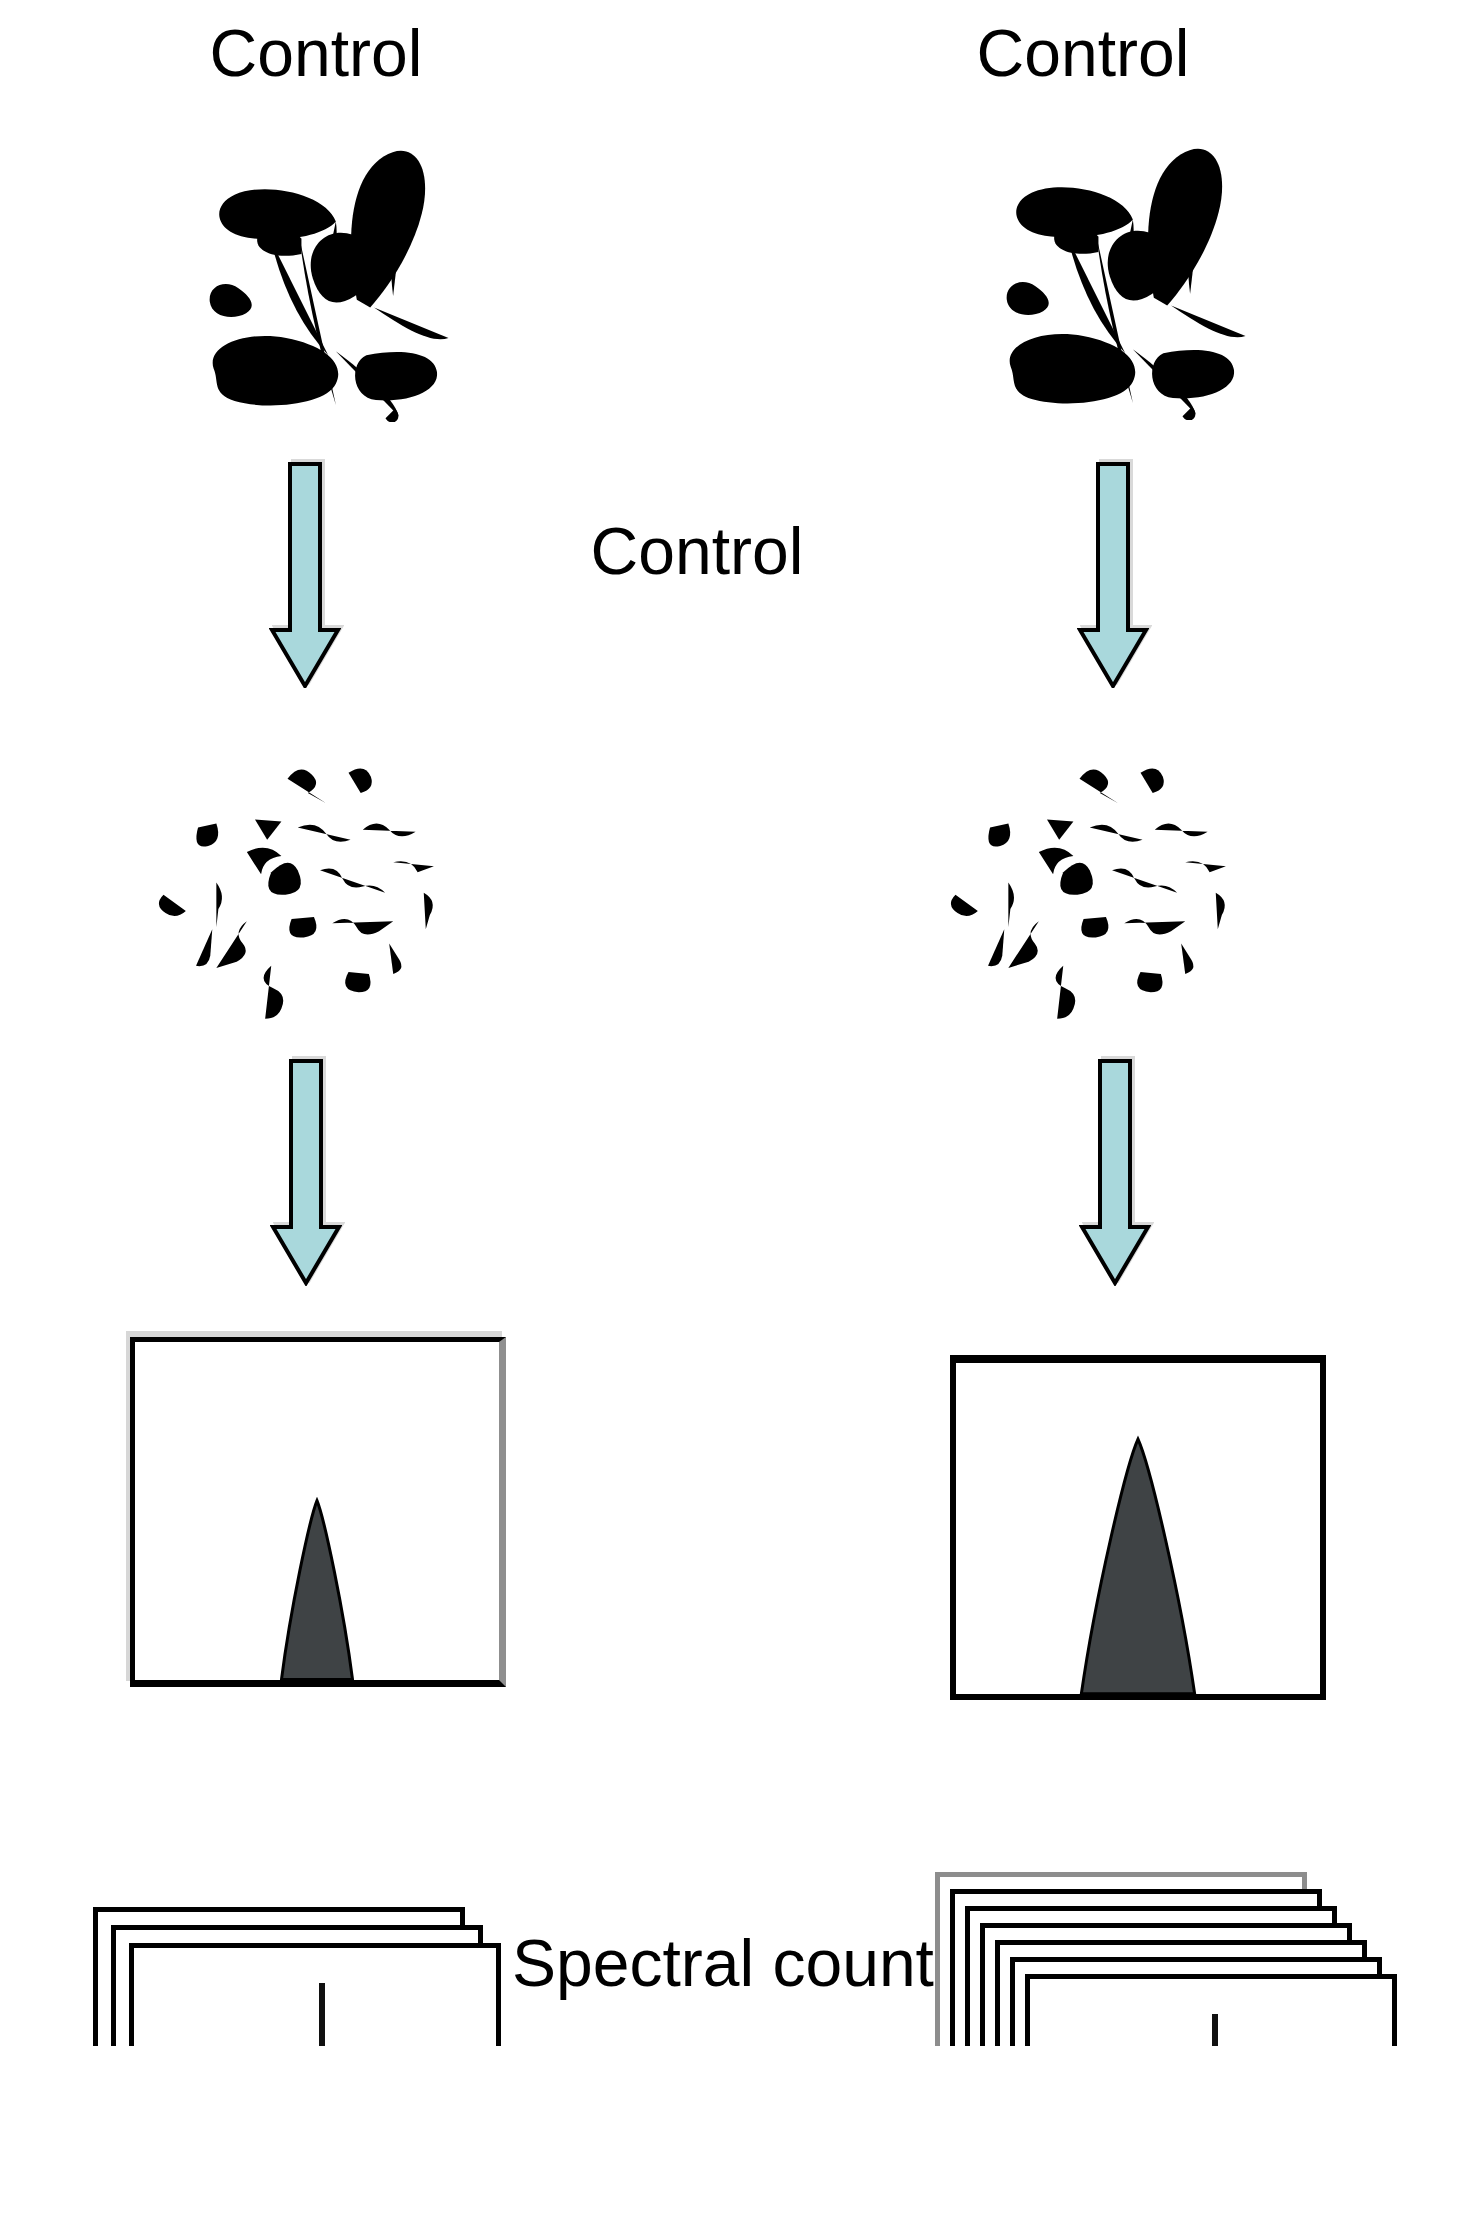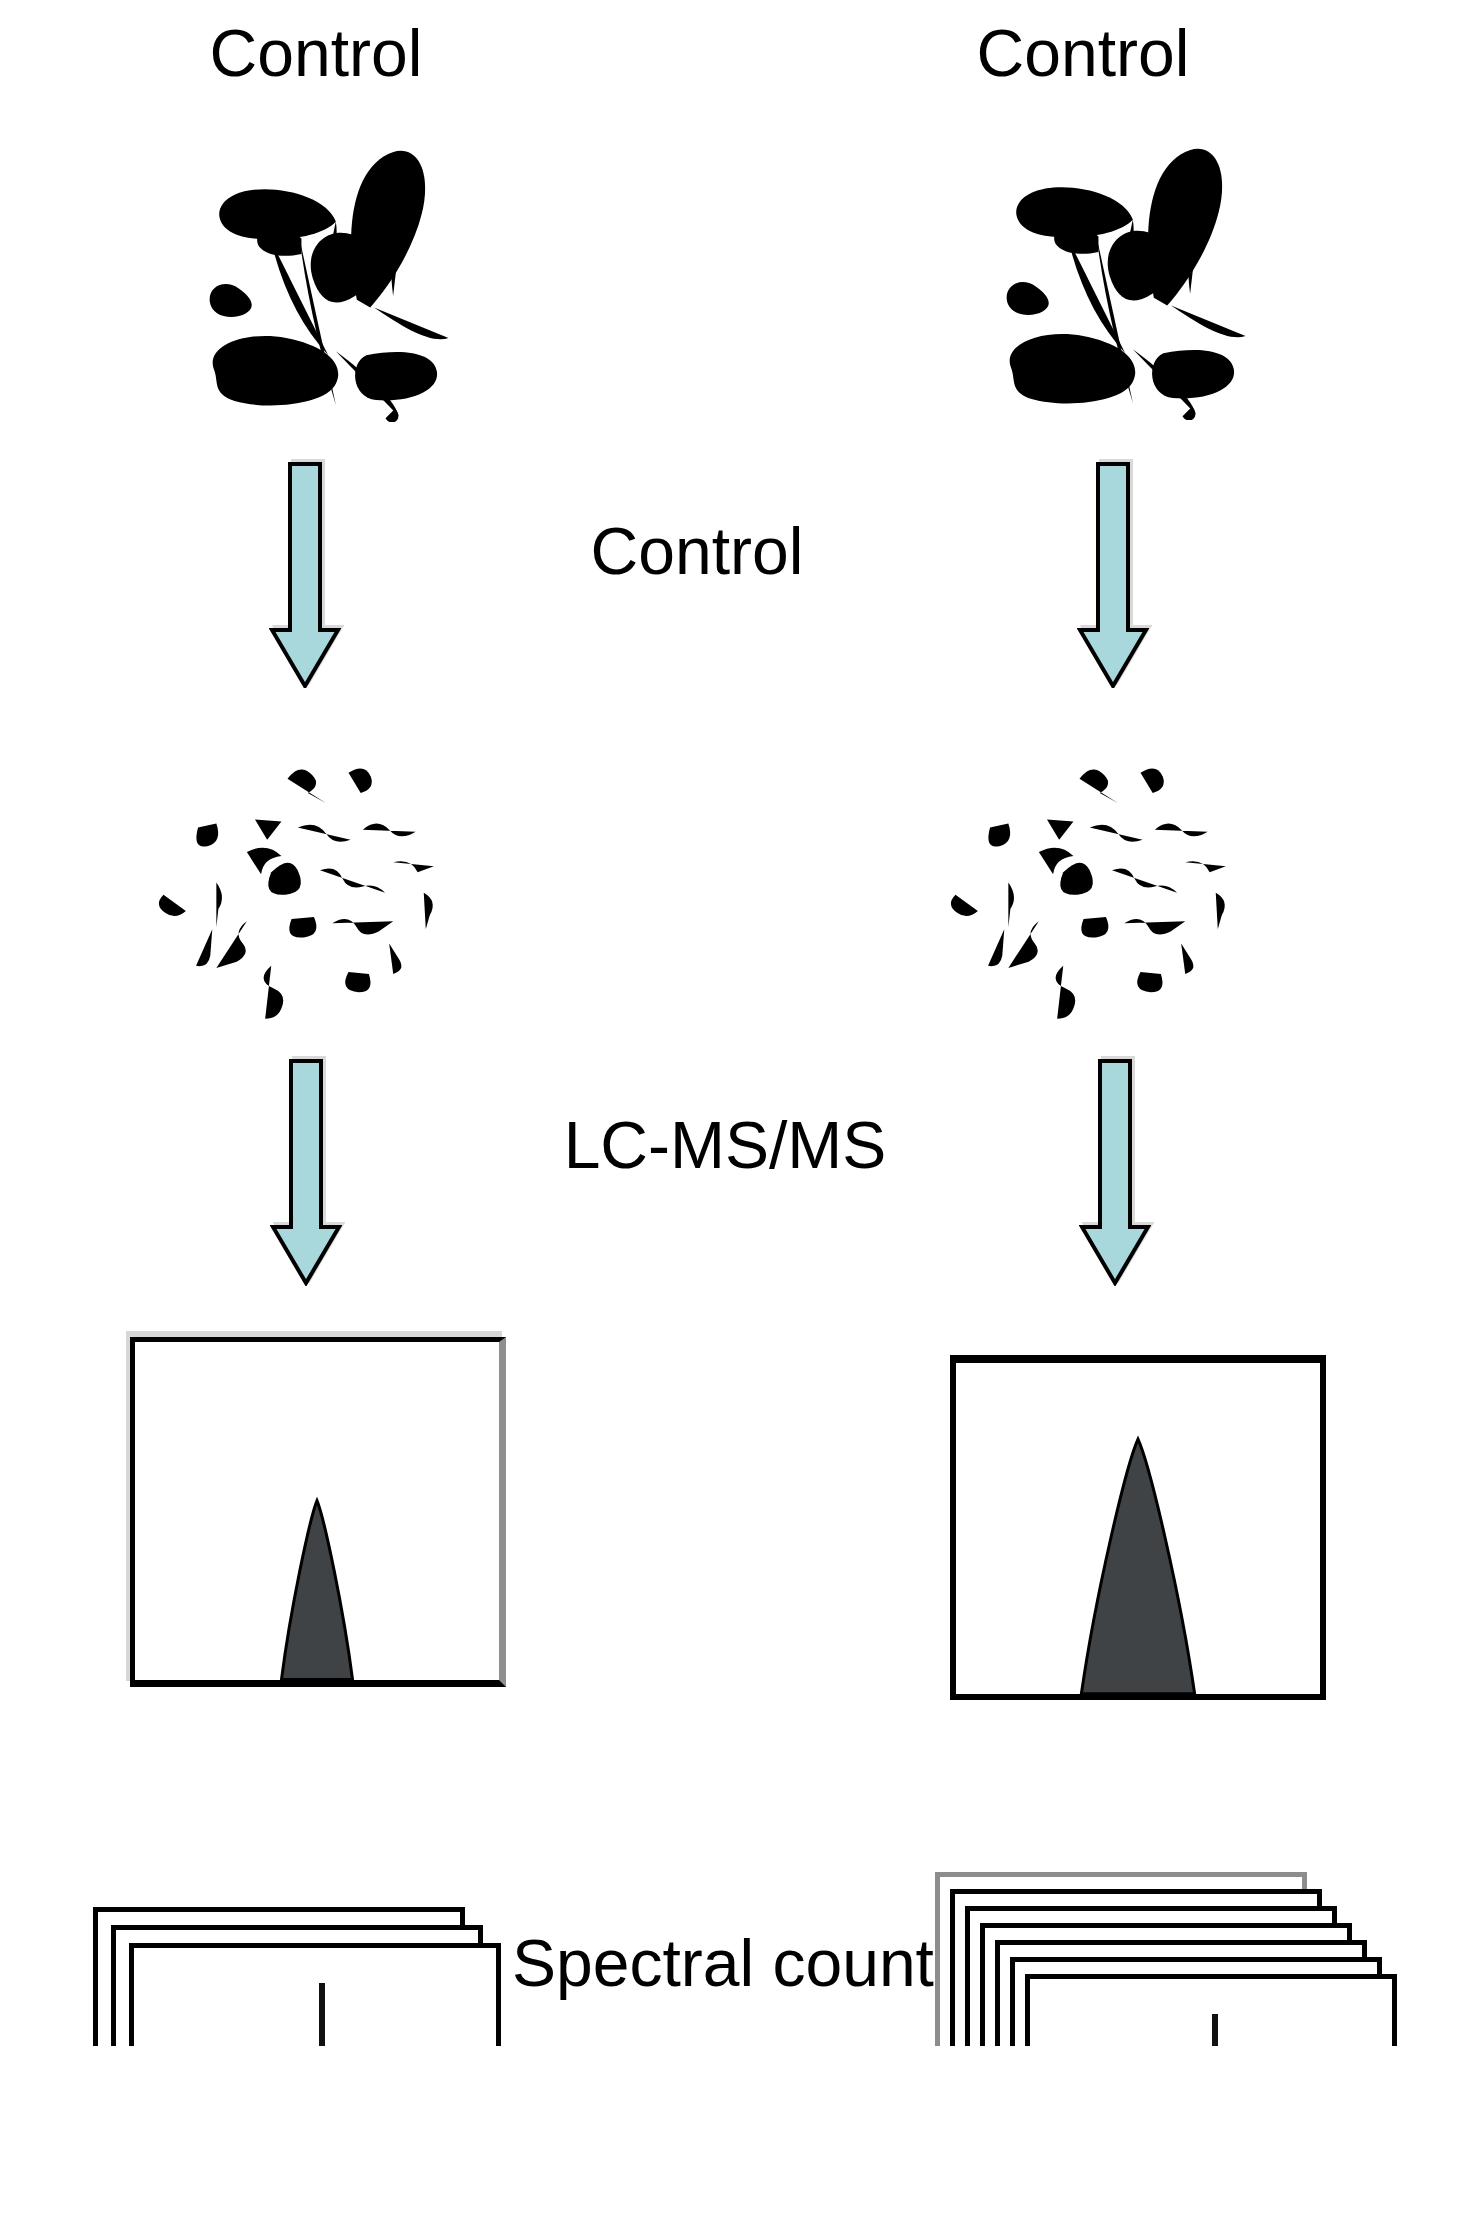--- a/index.html
+++ b/index.html
@@ -138,21 +138,20 @@
   <svg class="art frags" style="left:940px;top:730px" width="338" height="305" viewBox="0 0 330 300">
       <use href="#peptide-fragments"></use>
     </svg>
 
   <svg class="arrow" style="left:270px;top:1058px;height:228px" viewBox="0 0 72 226">
       <polygon points="21,2 51,2 51,168 69,168 36,224 3,168 21,168"></polygon>
     </svg>
   <svg class="arrow" style="left:1079px;top:1058px;height:228px" viewBox="0 0 72 226">
       <polygon points="21,2 51,2 51,168 69,168 36,224 3,168 21,168"></polygon>
     </svg>
-  <div class="label" style="left:725px;top:1112px">LC-MS/MS</div>
 
   <div class="box" id="box-control">
     <div class="peak" id="peak-control" style="width: 74px; height: 54%;">
       <svg viewBox="0 0 100 100" preserveAspectRatio="none">
           <path d="M2,100 C14,62 40,12 50,2 C60,12 86,62 98,100 Z"></path>
         </svg>
     </div>
   </div>
   <div class="box" id="box-sample">
     <div class="peak" id="peak-sample" style="width: 118px; height: 78.5%;">

